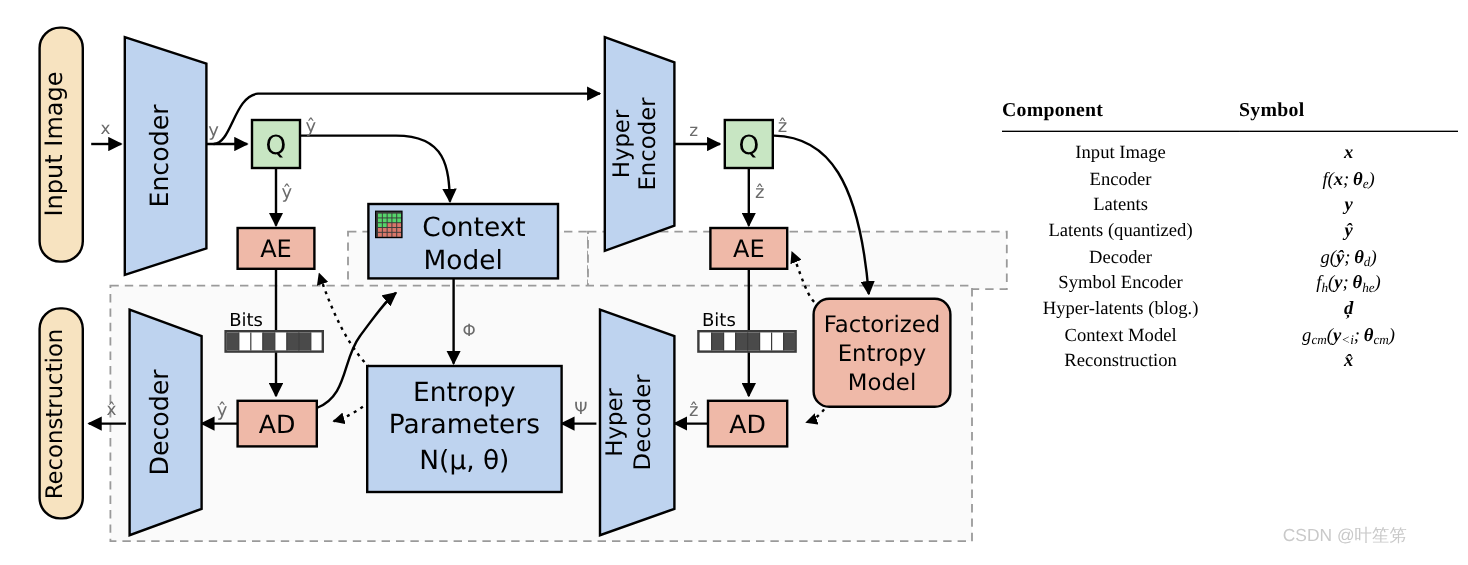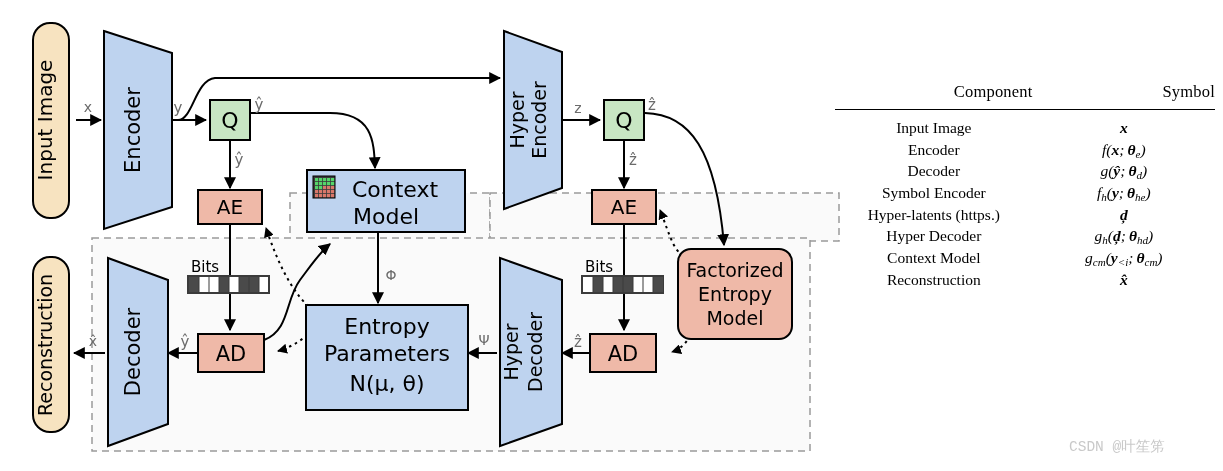--- a/index.html
+++ b/index.html
@@ -13,21 +13,21 @@
   #root{position:absolute;left:0;top:0;width:1223px;height:471px;}
   svg.diagram{position:absolute;left:0;top:0;width:840px;height:471px;}
 
   
   .tablewrap{
     position:absolute; left:835px; top:82px; width:380px;
     font-family:"Liberation Serif","DejaVu Serif",serif;
   }
   table.symtab{border-collapse:collapse;width:100%;}
   table.symtab th{
-    font-weight:normal;font-size:16.5px;padding:0 0 7px 0;text-align:right;
+    font-weight:bold;font-size:16.5px;padding:0 0 7px 0;text-align:left;
     color:#000;letter-spacing:.2px;
   }
   table.symtab thead tr{border-bottom:1.6px solid #000;}
   table.symtab td{
     font-size:15.5px;padding:1px 0;text-align:center;color:#000;
     line-height:1.27;
   }
   table.symtab tbody tr:first-child td{padding-top:8px;}
   td.comp{width:52%;}
   td.sym{width:48%;font-style:italic;white-space:nowrap;}
@@ -35,21 +35,21 @@
   .sub{font-size:11px;font-style:italic;vertical-align:baseline;position:relative;top:3px;}
 
   
   .wm1{
     position:absolute;left:952px;top:432px;
     font-family:"Liberation Sans",sans-serif;font-size:14px;
     color:#e2e2e2;white-space:nowrap;letter-spacing:.2px;margin-top:44px;
   }
   .wm2{
     position:absolute;left:1069px;top:437px;
-    font-family:Liberation Mono, monospace;font-size:14.5px;
+    font-family:Liberation Sans, sans-serif;font-size:14.5px;
     color:#c9c9c9;white-space:nowrap;
   }
   text{font-family:"DejaVu Sans",sans-serif;}
 </style>
 </head>
 <body>
 
 <div id="root">
 
   <svg class="diagram" viewBox="0 0 840 471">
@@ -244,34 +244,38 @@
       <tbody>
         <tr>
           <td class="comp">Input Image</td>
           <td class="sym"><span class="bvec">x</span></td>
         </tr>
         <tr>
           <td class="comp">Encoder</td>
           <td class="sym"><i>f</i>(<span class="bvec">x</span>; <span class="bvec">θ</span><span class="sub">e</span>)</td>
         </tr>
         <tr>
+          <td class="comp">Latents</td>
+          <td class="sym"><span class="bvec">y</span></td>
+        </tr>
+        <tr>
+          <td class="comp">Latents (quantized)</td>
+          <td class="sym"><span class="bvec">ŷ</span></td>
+        </tr>
+        <tr>
           <td class="comp">Decoder</td>
           <td class="sym"><i>g</i>(<span class="bvec">ŷ</span>; <span class="bvec">θ</span><span class="sub">d</span>)</td>
         </tr>
         <tr>
           <td class="comp">Symbol Encoder</td>
           <td class="sym"><i>f</i><span class="sub">h</span>(<span class="bvec">y</span>; <span class="bvec">θ</span><span class="sub">he</span>)</td>
         </tr>
         <tr>
-          <td class="comp">Hyper-latents (https.)</td>
+          <td class="comp">Hyper-latents (blog.)</td>
           <td class="sym"><span class="bvec">ḑ</span></td>
-        </tr>
-        <tr>
-          <td class="comp">Hyper Decoder</td>
-          <td class="sym"><i>g</i><span class="sub">h</span>(<span class="bvec">ḑ</span>; <span class="bvec">θ</span><span class="sub">hd</span>)</td>
         </tr>
         <tr>
           <td class="comp">Context Model</td>
           <td class="sym"><i>g</i><span class="sub">cm</span>(<span class="bvec">y</span><span class="sub">&lt;i</span>; <span class="bvec">θ</span><span class="sub">cm</span>)</td>
         </tr>
         <tr>
           <td class="comp">Reconstruction</td>
           <td class="sym"><span class="bvec">x̂</span></td>
         </tr>
       </tbody>

